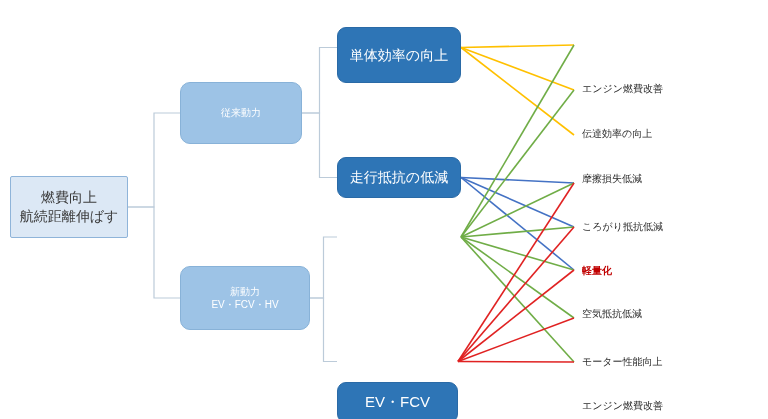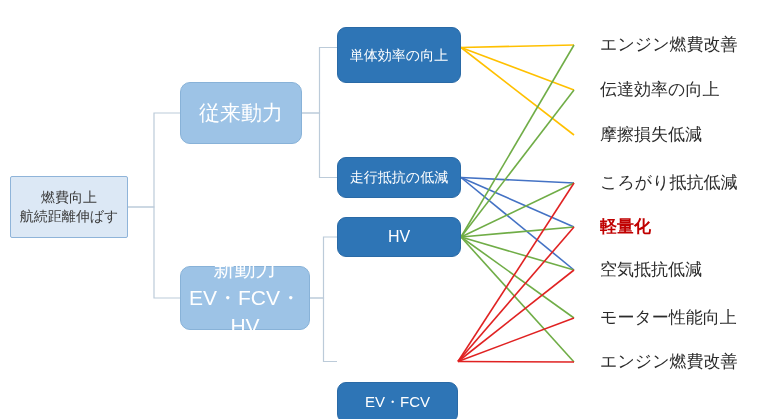--- a/index.html
+++ b/index.html
@@ -31,44 +31,45 @@
     border: 1.5px solid #8fb4d9;
     border-radius: 2px;
     color: #3a3a3a;
     font-size: 14px;
   }
   .box-group {
     background: #9dc3e6;
     border: 1.5px solid #88b2d8;
     border-radius: 10px;
     color: #ffffff;
-    font-size: 21px;
+    font-size: 10px;
   }
   .box-strategy {
     background: #2e75b6;
     border: 1px solid #2a6aa6;
     border-radius: 9px;
     color: #ffffff;
     font-size: 14px;
   }
   #node-goal              { left: 10px;  top: 176px; width: 118px; height: 62px; }
   #node-conventional      { left: 180px; top: 82px;  width: 122px; height: 62px; }
   #node-new-power         { left: 180px; top: 266px; width: 130px; height: 64px; }
   #node-unit-efficiency   { left: 337px; top: 27px;  width: 124px; height: 56px; }
   #node-running-resistance{ left: 337px; top: 157px; width: 124px; height: 41px; }
   #node-hv                { left: 337px; top: 217px; width: 124px; height: 40px; font-size: 16px; }
   #node-ev-fcv            { left: 337px; top: 341px; width: 121px; height: 41px; font-size: 15px; margin-top: 41px; }
   .outcome {
     position: absolute;
-    left: 600px;
+    left: 582px;
     height: 20px;
     line-height: 20px;
-    font-size: 17px;
+    font-size: 10px;
     color: #2b2b2b;
     white-space: nowrap;
+    margin-top: 44px;
   }
   #out-engine       { top: 35px;  }
   #out-transmission { top: 80px;  }
   #out-friction     { top: 125px; }
   #out-rolling      { top: 173px; }
   #out-weight       { top: 217px; }
   #out-air          { top: 260px; }
   #out-motor        { top: 308px; }
   #out-battery      { top: 352px; }
   .emphasis { font-weight: bold; }
@@ -120,23 +121,20 @@
   </div>
 
   <div class="box box-strategy" id="node-unit-efficiency">
     <span>単体効率の向上</span>
   </div>
 
   <div class="box box-strategy" id="node-running-resistance">
     <span>走行抵抗の低減</span>
   </div>
 
-  <div class="box box-strategy" id="node-hv">
-    <span>HV</span>
-  </div>
 
   <div class="box box-strategy" id="node-ev-fcv">
     <span>EV・FCV</span>
   </div>
 
   <div class="outcome" id="out-engine">
     <span>エンジン燃費改善</span>
   </div>
   <div class="outcome" id="out-transmission">
     <span>伝達効率の向上</span>

